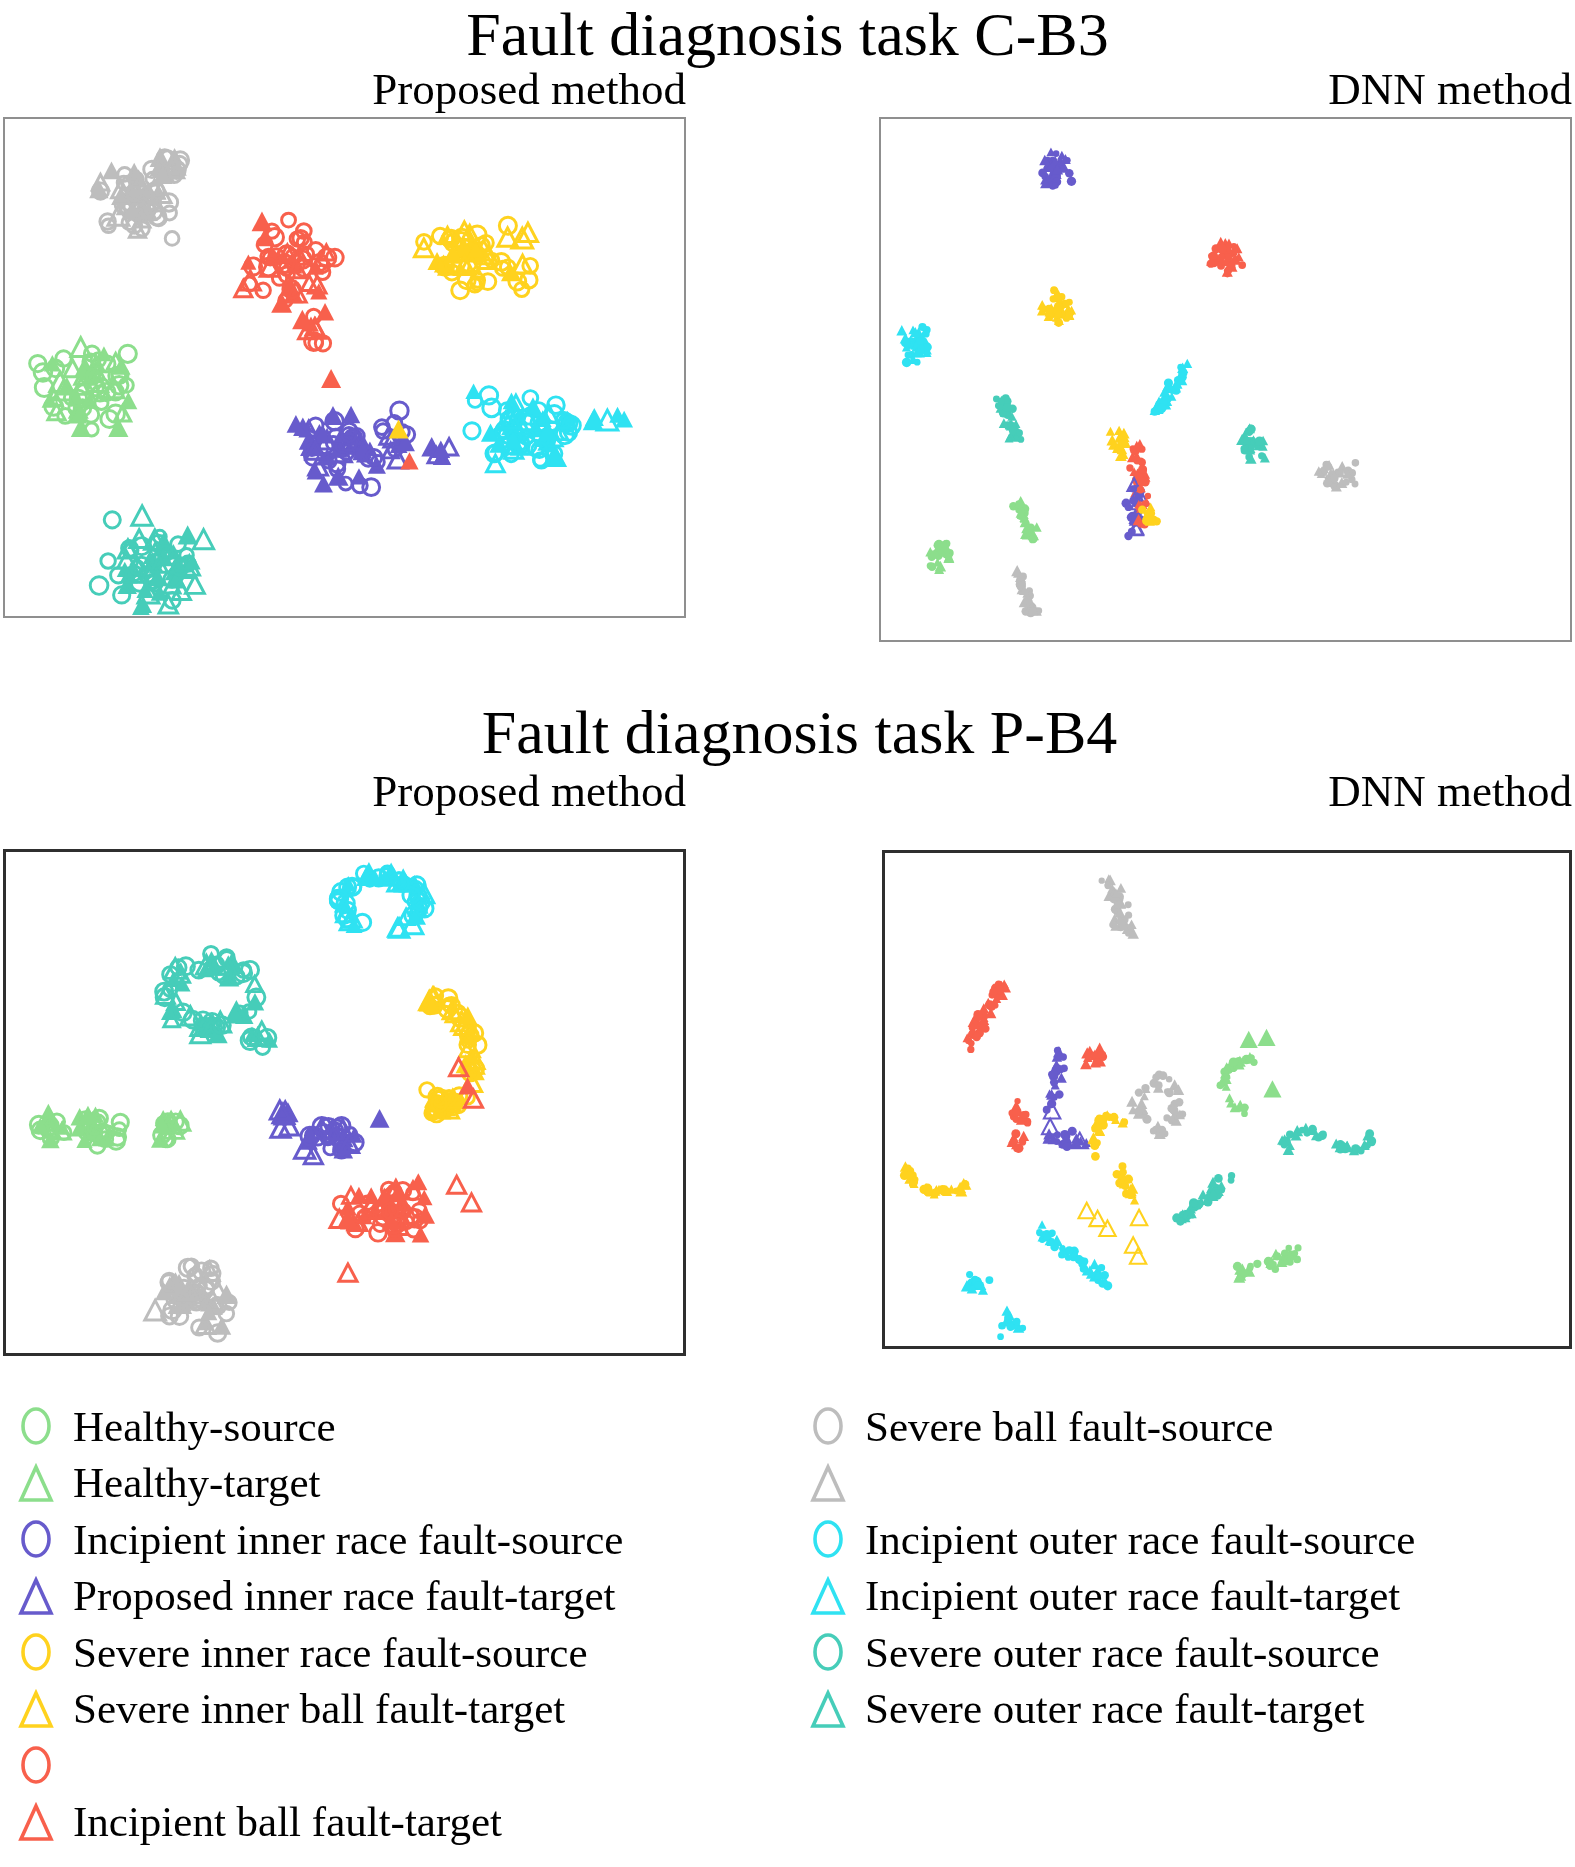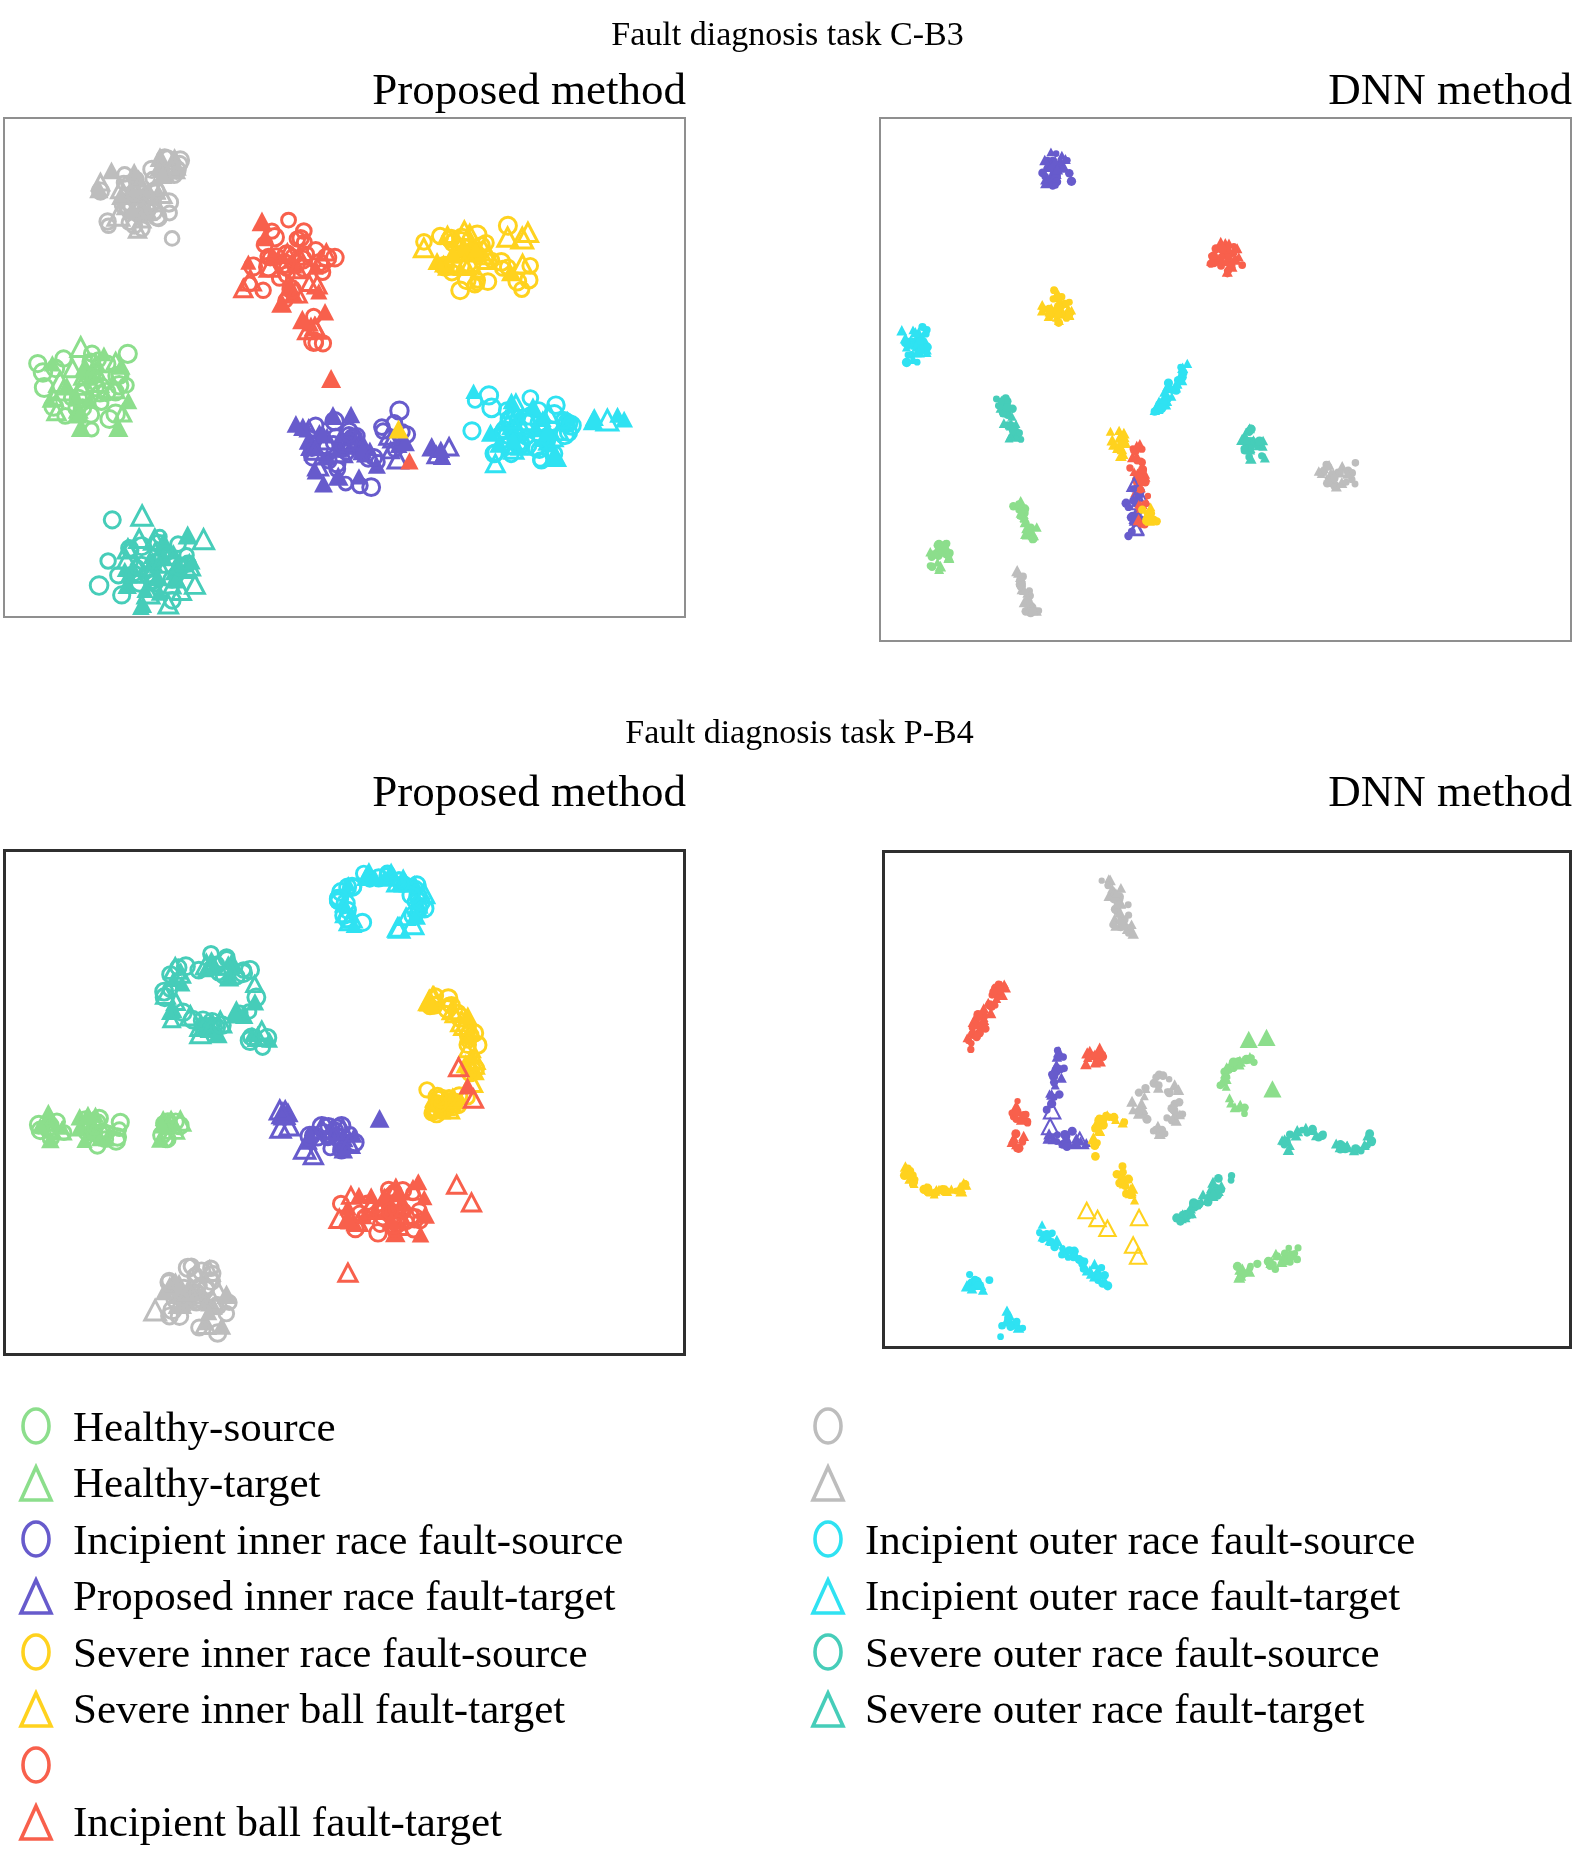--- a/index.html
+++ b/index.html
@@ -1,18 +1,18 @@
 <!DOCTYPE html>
 <html><head>
 <meta charset="utf-8">
 <style>
   html,body{margin:0;padding:0;background:#fff;}
   body{position:relative;width:1575px;height:1867px;font-family:"Liberation Serif",serif;color:#000;overflow:hidden;}
   .abs{position:absolute;}
-  .task-title{width:1575px;text-align:center;font-size:34px;line-height:52px;}
+  .task-title{width:1575px;text-align:center;font-size:62px;line-height:52px;}
   .method-title{text-align:right;font-size:45px;line-height:50px;}
   .panel{position:absolute;background:#fff;box-sizing:border-box;}
   .panel.top-row{border:2px solid #8f8f8f;}
   .panel.bottom-row{border:3px solid #2f2f2f;}
   .panel svg{display:block;width:100%;height:100%;}
   .legend-col{position:absolute;display:flex;flex-direction:column;}
   .legend-row{display:flex;align-items:center;height:56.5px;gap:13px;}
   .legend-label{font-size:43px;white-space:nowrap;}
   .legend-marker{flex:0 0 46px;}
 </style>
@@ -1970,20 +1970,21 @@
         <path d="M22,7 L7,40 L37,40 Z" fill="none" stroke="#F8604C" stroke-width="3.6"></path>
       </svg>
       <span class="legend-label">Incipient ball fault-target</span>
     </div>
   </div>
 <div class="legend-col" style="left:806px;top:1398px;">
     <div class="legend-row">
       <svg width="46" height="46" viewBox="0 0 46 46" class="legend-marker">
         <ellipse cx="22" cy="23" rx="13" ry="17" fill="none" stroke="#BDBDBD" stroke-width="3.6"></ellipse>
       </svg>
+      <span class="legend-label">Severe ball fault-source</span>
     </div>
     <div class="legend-row">
       <svg width="46" height="46" viewBox="0 0 46 46" class="legend-marker">
         <path d="M22,7 L7,40 L37,40 Z" fill="none" stroke="#BDBDBD" stroke-width="3.6"></path>
       </svg>
     </div>
     <div class="legend-row">
       <svg width="46" height="46" viewBox="0 0 46 46" class="legend-marker">
         <ellipse cx="22" cy="23" rx="13" ry="17" fill="none" stroke="#2FE2F2" stroke-width="3.6"></ellipse>
       </svg>

